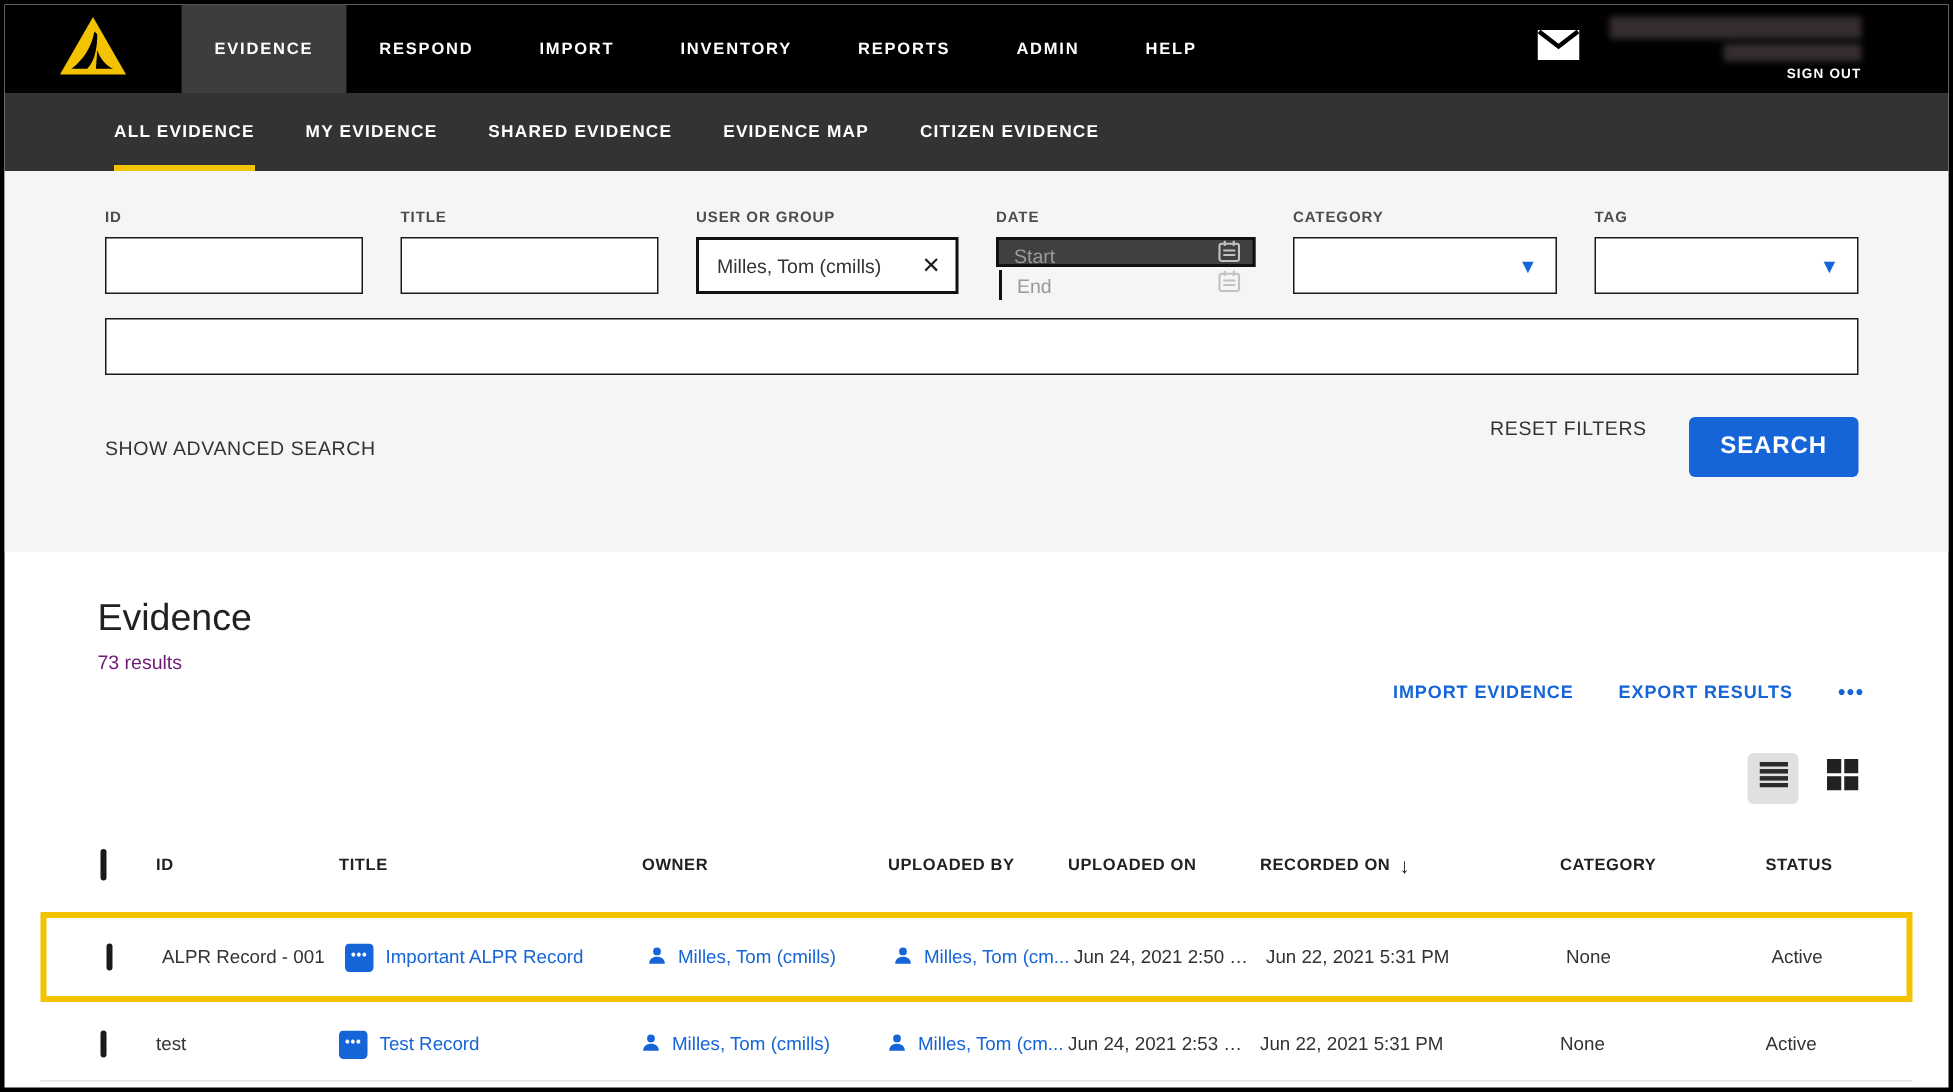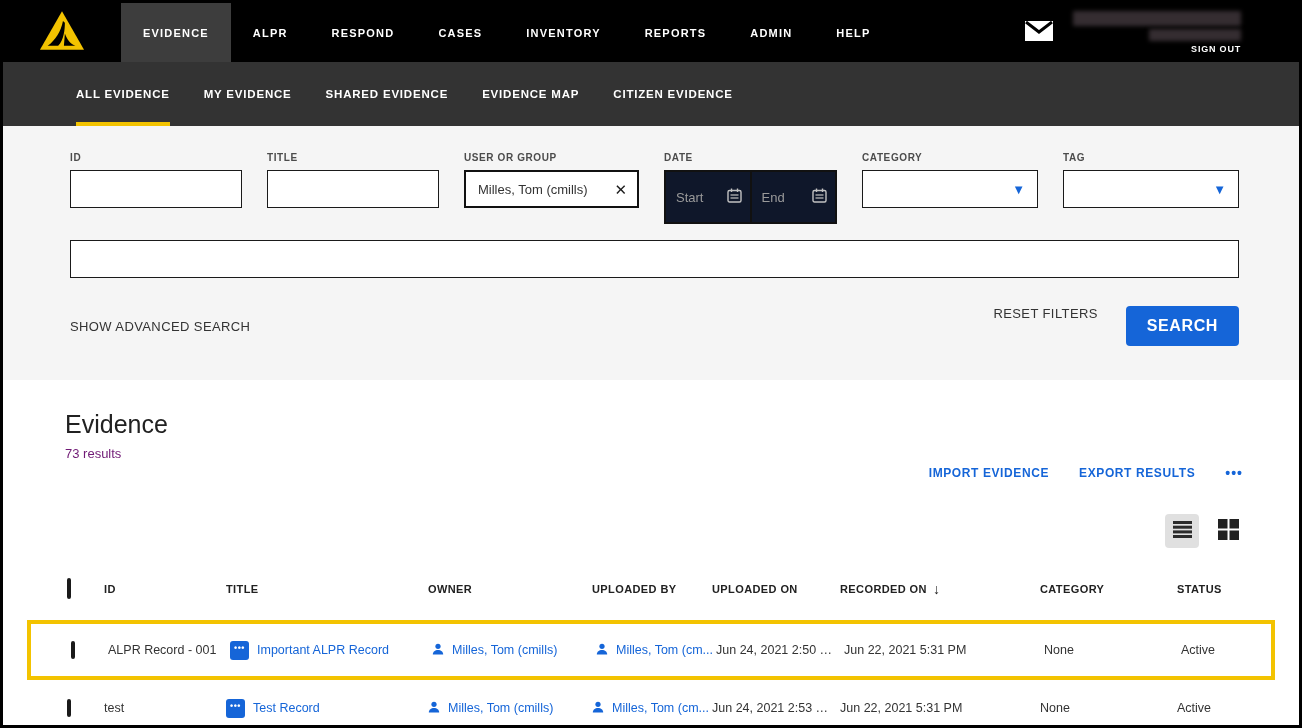--- a/index.html
+++ b/index.html
@@ -28,21 +28,21 @@
   }
   .topnav-item.active{background:#3d3d3d;}
   .topnav-right{margin-left:auto;display:flex;align-items:center;gap:20px;padding-right:58px;}
   .mail-btn{display:flex;align-items:center;cursor:pointer;}
   .user-block{display:flex;flex-direction:column;align-items:flex-end;gap:3px;}
   .redacted-bar{background:#352d31;filter:blur(2px);border-radius:1px;}
   .redacted-bar.l1{width:168px;height:15px;}
   .redacted-bar.l2{width:92px;height:12px;}
   .signout{color:#fff;font-size:9px;font-weight:bold;letter-spacing:0.8px;cursor:pointer;}
   
-  .subnav{height:64px;background:var(--subnav);display:flex;align-items:stretch;padding-left:56px;}
+  .subnav{height:52px;background:var(--subnav);display:flex;align-items:stretch;padding-left:56px;}
   .subnav-item{
     display:flex;align-items:center;margin:0 17px;color:#fff;
     font-size:11.5px;font-weight:bold;letter-spacing:0.8px;
     border-bottom:4px solid transparent;padding-top:4px;cursor:pointer;
   }
   .subnav-item.active{border-bottom-color:var(--yellow);}
   
   .filters{background:var(--filterbg);padding:26px 60px 0 67px;height:254px;}
   .filter-row{display:flex;gap:25px;}
   .field label{
@@ -50,21 +50,21 @@
     letter-spacing:0.6px;margin-bottom:7px;text-transform:uppercase;
   }
   .box{height:38px;background:#fff;border:1px solid #1a1a1a;}
   input.box{width:100%;padding:0 10px;font-size:13px;font-family:inherit;outline:none;}
   .w175{width:175px;} .w375{width:375px;}
   .chipbox{
     width:175px;border:2px solid #111;display:flex;align-items:center;
     padding:0 10px 0 12px;font-size:13px;color:#333;background:#fff;height:38px;
   }
   .chipbox .clear{margin-left:auto;font-size:15px;font-weight:bold;color:#1a1a1a;cursor:pointer;line-height:1;}
-  .dategroup{width:173px;display:flex;border:2px solid #111;background:#0f172a;height:54px;}
+  .dategroup{width:173px;display:flex;border:2px solid #111;background:#404040;height:20px;flex-direction:column;}
   .datehalf{flex:1;display:flex;align-items:center;justify-content:space-between;padding:0 8px 0 10px;cursor:text;}
   .datehalf + .datehalf{border-left:2px solid #111;}
   .datehalf .ph{font-size:13px;color:#9a9a9a;}
   .selectbox{
     width:176px;border:1px solid #1a1a1a;background:#fff;height:38px;
     display:flex;align-items:center;justify-content:flex-end;padding-right:12px;cursor:pointer;
   }
   .tri{font-size:13px;color:var(--blue);line-height:1;}
   .cm-row{margin-top:16px;}
   .filter-actions{display:flex;justify-content:space-between;align-items:center;margin-top:28px;}
@@ -120,27 +120,24 @@
         <path d="M24 1 L47 41 L1 41 Z" fill="#f3c300"></path>
         <path d="M25 11 C 23 22 17 31 9 37 L 20 37 C 26 31 27 20 27 13 Z" fill="#000"></path>
         <path d="M27 24 C 29 30 33 35 38 37 L 26 37 Z" fill="#000"></path>
       </svg>
     </span>
   </div>
   <div class="topnav-item active">
       <span>EVIDENCE</span>
     </div>
   <div class="topnav-item">
-      <span>ALPR</span>
-    </div>
-  <div class="topnav-item">
       <span>RESPOND</span>
     </div>
   <div class="topnav-item">
-      <span>CASES</span>
+      <span>IMPORT</span>
     </div>
   <div class="topnav-item">
       <span>INVENTORY</span>
     </div>
   <div class="topnav-item">
       <span>REPORTS</span>
     </div>
   <div class="topnav-item">
       <span>ADMIN</span>
     </div>

